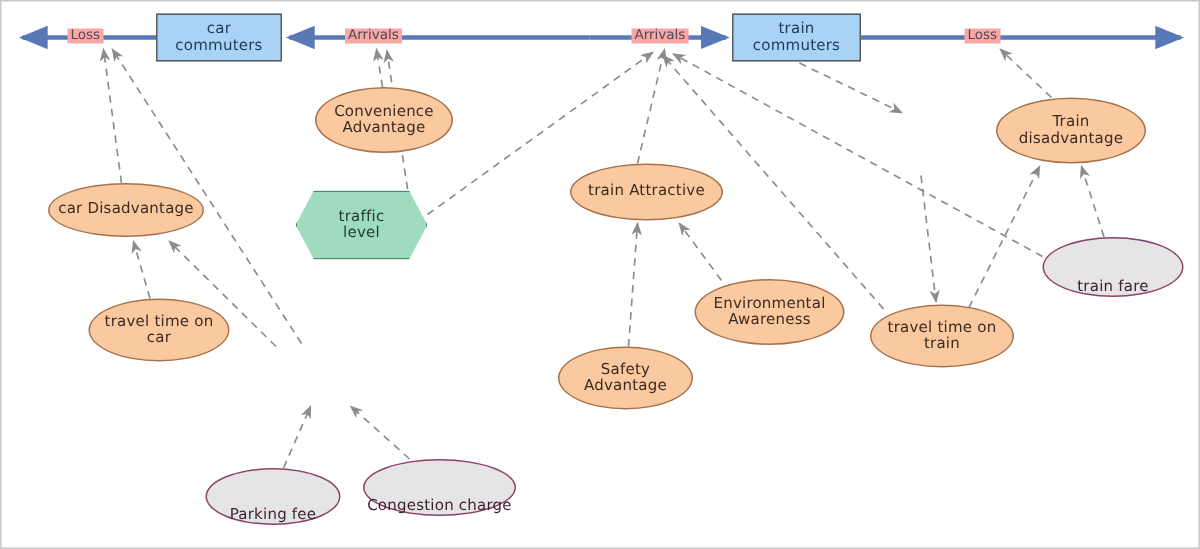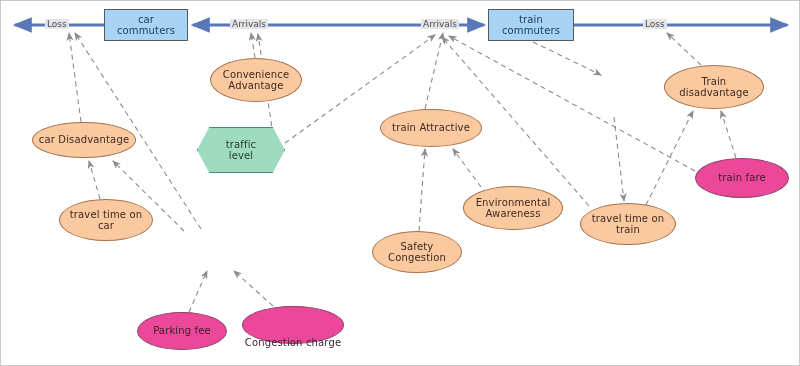--- a/index.html
+++ b/index.html
@@ -40,41 +40,42 @@
     font-size: 10px;
     letter-spacing: 0.15px;
     z-index: 3;
   }
   .ellipse {
     border-radius: 50%;
     background: #fbc9a0;
     border: 1.2px solid #a6724c;
   }
   .ellipse.pink {
-    background: #ec4899;
+    background: #e5e5e5;
     border: 1.2px solid #8d4068;
     color: #3a1f2c;
+    align-items: flex-end;
   }
   .hexagon {
     background: #9fdcbf;
     border: 1.2px solid #3f8f68;
     color: #1f3b2c;
     clip-path: polygon(14% 0%, 86% 0%, 100% 50%, 86% 100%, 14% 100%, 0% 50%);
   }
   .rect {
     background: #a8d3f4;
     border: 1.3px solid #5a5a5a;
     color: #1b3a5c;
     font-size: 10px;
   }
   .flowlabel {
     position: absolute;
     font-size: 9px;
     color: #4a4a5a;
-    background: #e5e5e5;
+    background: #fca5a5;
     padding: 0 2px;
     z-index: 4;
     white-space: nowrap;
   }
 </style>
 </head>
 <body>
 
 <div id="canvas">
 
@@ -159,21 +160,21 @@
   <div class="node ellipse pink" style="left:241px; top:305px; width:102px; height:38px;">
     <span style="white-space:pre-line;margin-top:36px;">Congestion charge</span>
   </div>
 
   <div class="node ellipse" style="left:379px; top:108px; width:102px; height:38px;">
     <span style="white-space:pre-line;">train Attractive</span>
   </div>
 
   <div class="node ellipse" style="left:371px; top:230px; width:90px; height:42px;">
     <span style="white-space:pre-line;">Safety
-Congestion</span>
+Advantage</span>
   </div>
 
   <div class="node ellipse" style="left:462px; top:185px; width:100px; height:44px;">
     <span style="white-space:pre-line;">Environmental
 Awareness</span>
   </div>
 
 
   <div class="node ellipse" style="left:663px; top:64px; width:100px; height:44px;">
     <span style="white-space:pre-line;">Train

